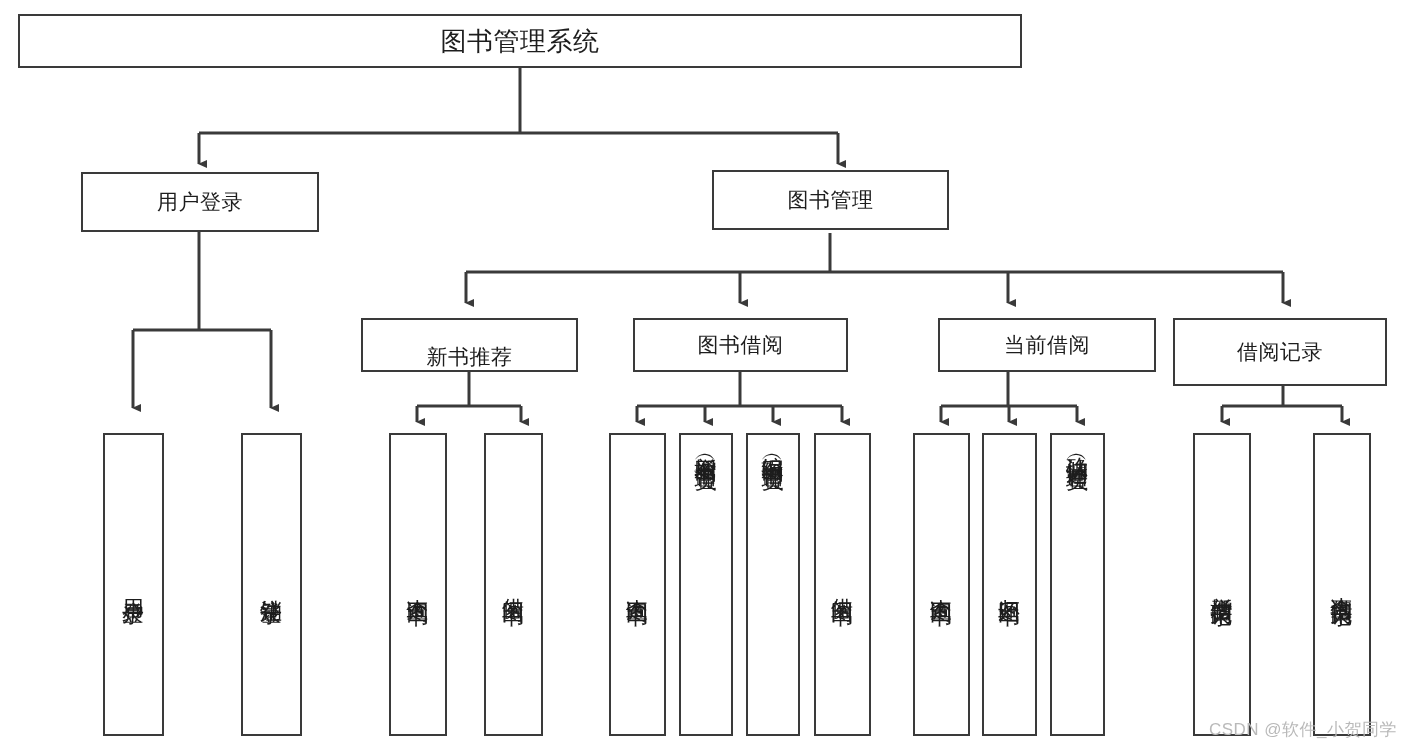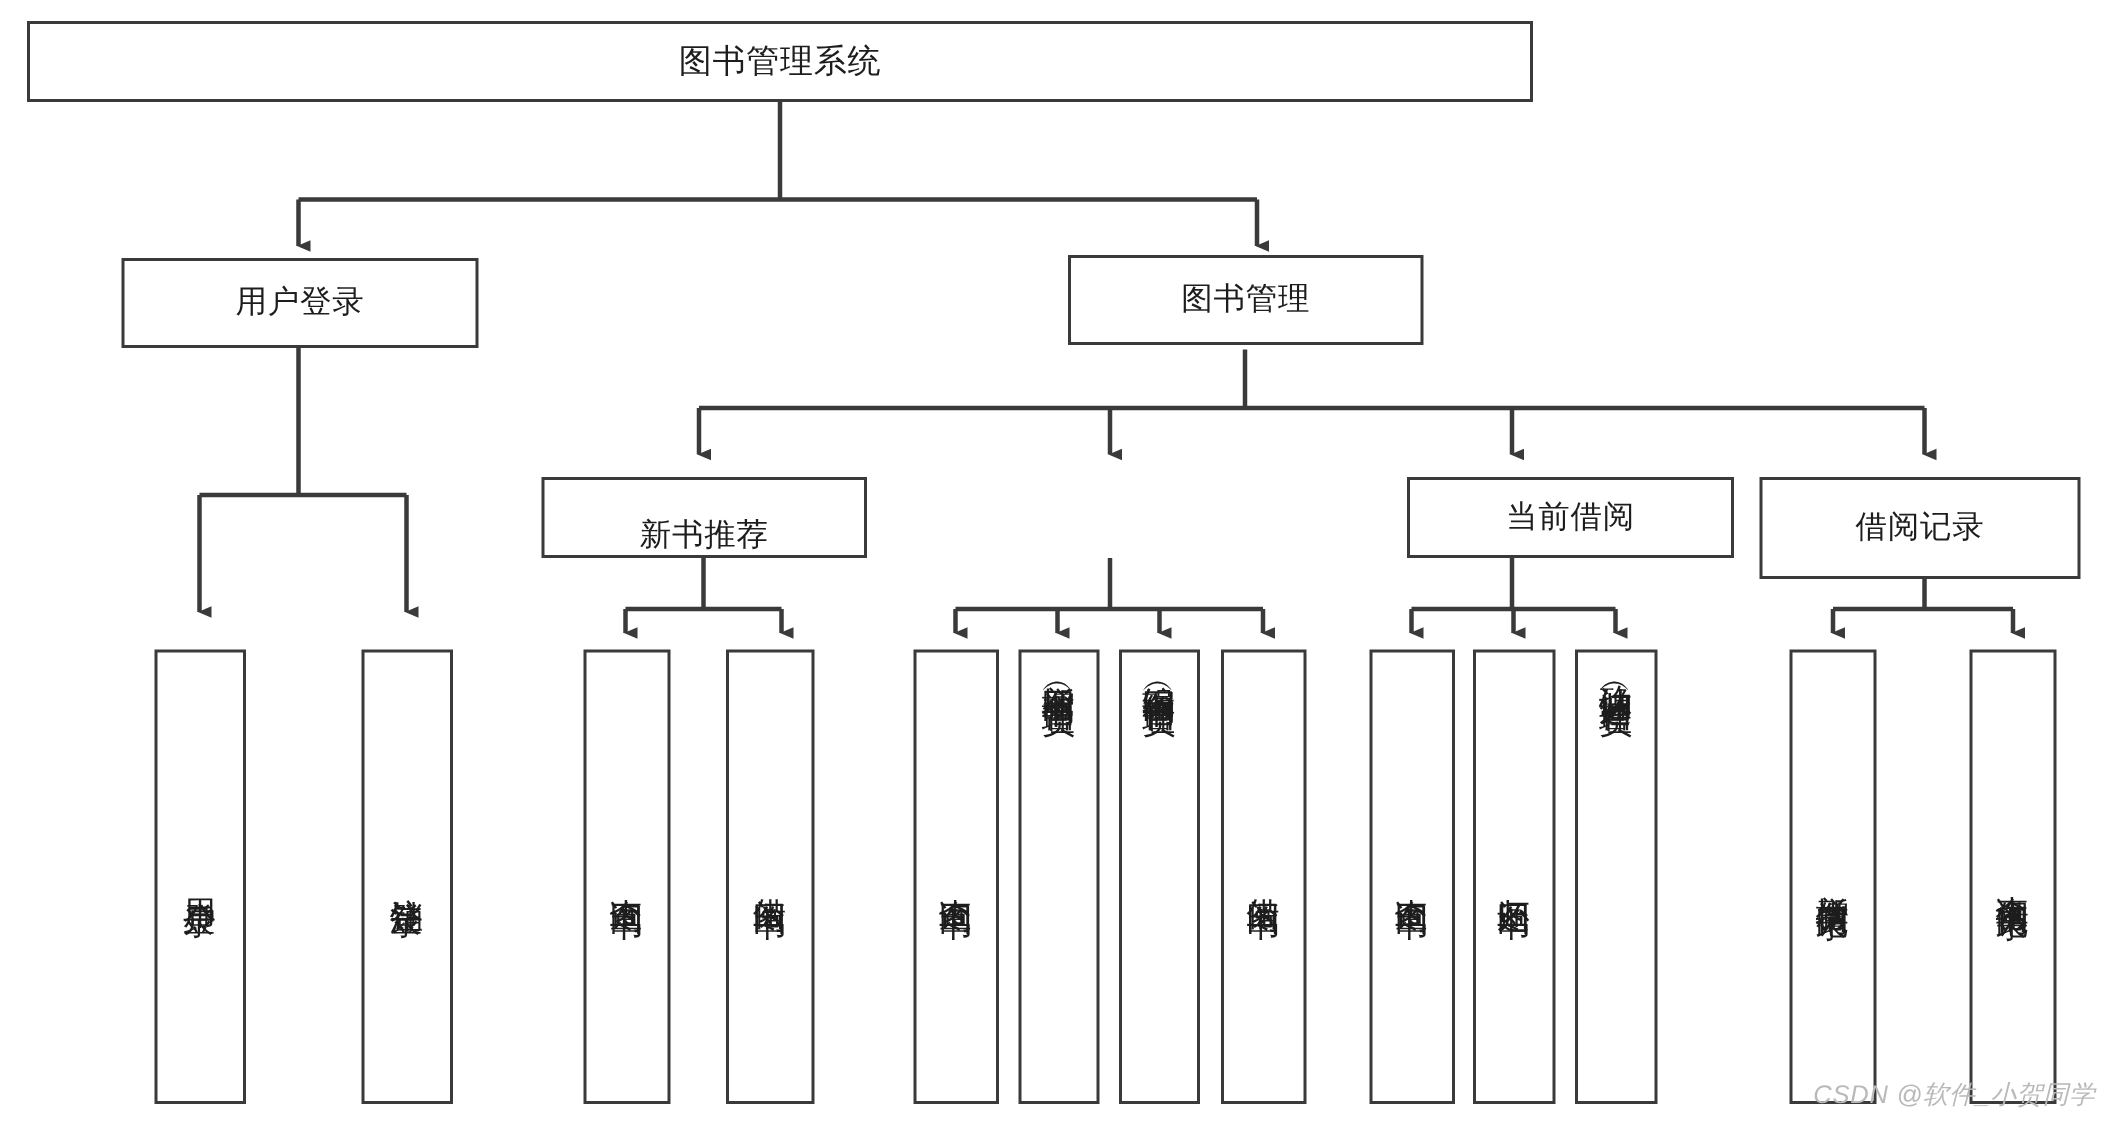--- a/index.html
+++ b/index.html
@@ -41,21 +41,21 @@
     text-align: center;
     line-height: 1.25;
     white-space: pre;
   }
   
   .node.horiz .node-label {
     font-size: 21px;
     letter-spacing: 0.5px;
   }
   .node.root .node-label {
-    font-size: 22px;
+    font-size: 26px;
   }
   
   .node.vert {
     align-items: flex-start;
     justify-content: center;
     padding-top: 4px;
   }
   .node.vert .node-label {
     writing-mode: vertical-rl;
     text-orientation: upright;
@@ -70,21 +70,20 @@
     padding-top: 0;
   }
   #watermark {
     position: absolute;
     right: 8px;
     bottom: 6px;
     font-size: 17px;
     color: #b9b9b9;
     letter-spacing: 0.5px;
     white-space: nowrap;
-    font-style: italic;
   }
 </style>
 </head>
 <body>
 
 <div id="diagram-root">
 
   <svg id="edge-layer" width="1405" height="747" viewBox="0 0 1405 747" xmlns="http://www.w3.org/2000/svg">
     <defs>
       <marker id="arrowhead" markerWidth="9" markerHeight="9" refX="4.5" refY="8" orient="auto" markerUnits="userSpaceOnUse">
@@ -145,20 +144,23 @@
   </div>
 
   <div class="node horiz" style="left:712px; top:170px; width:237px; height:60px;">
     <span class="node-label">图书管理</span>
   </div>
 
   <div class="node horiz" style="left:361px; top:318px; width:217px; height:54px;align-items:flex-end;">
     <span class="node-label">新书推荐</span>
   </div>
 
+  <div class="node horiz" style="left:633px; top:318px; width:215px; height:54px;">
+    <span class="node-label">图书借阅</span>
+  </div>
 
   <div class="node horiz" style="left:938px; top:318px; width:218px; height:54px;">
     <span class="node-label">当前借阅</span>
   </div>
 
   <div class="node horiz" style="left:1173px; top:318px; width:214px; height:68px;">
     <span class="node-label">借阅记录</span>
   </div>
 
   <div class="node vert centered" style="left:103px; top:433px; width:61px; height:303px;">

